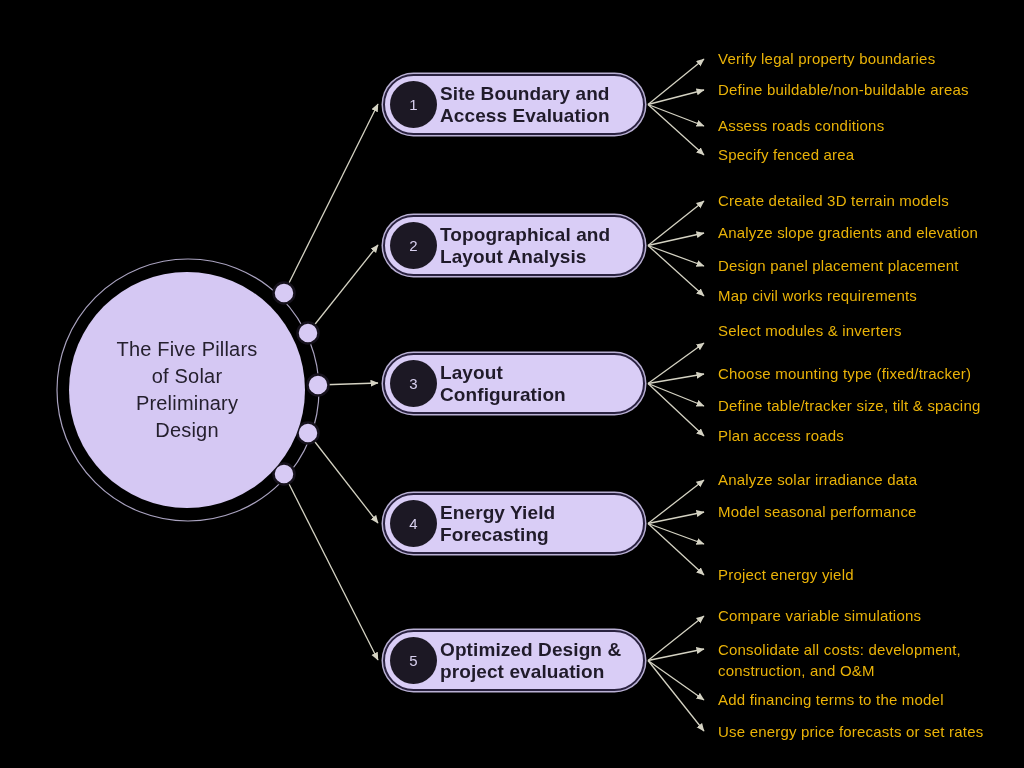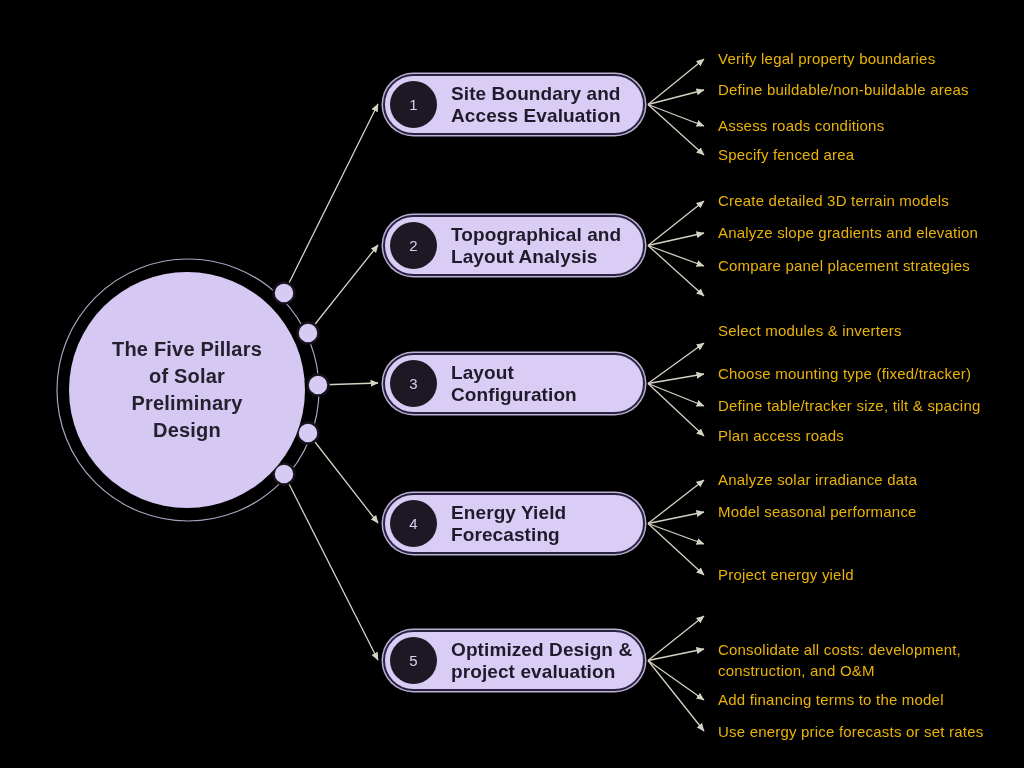--- a/index.html
+++ b/index.html
@@ -13,38 +13,38 @@
   #stage{position:absolute;inset:0;width:1024px;height:768px;}
   #connector-layer{position:absolute;left:0;top:0;}
   .link{stroke:#d5d3c3;stroke-width:1.3;fill:none;}
   .ring{stroke:rgba(213,204,240,0.8);stroke-width:1.2;fill:none;}
   .dot{fill:#d7caf4;stroke:#16121c;stroke-width:2.5;}
 
   .center-circle{
     position:absolute;left:69px;top:272px;width:236px;height:236px;
     border-radius:50%;background:#d5c8f3;
     display:flex;flex-direction:column;align-items:center;justify-content:center;
-    text-align:center;font-size:20px;font-weight:700;color:#25202e;line-height:27px;
+    text-align:center;font-size:20px;font-weight:400;color:#25202e;line-height:27px;
     letter-spacing:.2px;
   }
 
   .pill{
     position:absolute;left:383px;width:262px;height:61px;
     border-radius:32px;background:#d9cdf6;
     border:2px solid #2a2240;
     box-shadow:0 0 0 1.5px rgba(205,195,235,0.9);
     display:flex;align-items:center;box-sizing:border-box;
   }
   .pill .num{
     width:47px;height:47px;border-radius:50%;background:#1c1824;
     color:#d8d0ef;display:flex;align-items:center;justify-content:center;
     font-size:15px;font-weight:400;margin-left:5px;flex:none;
   }
   .pill .ptitle{
-    margin-left:14px;font-size:19px;font-weight:700;color:#201b2a;
+    margin-left:3px;font-size:19px;font-weight:700;color:#201b2a;
     line-height:22px;letter-spacing:.1px;width:188px;
   }
   .pill-1{top:74px;}  .pill-2{top:215px;} .pill-3{top:353px;}
   .pill-4{top:493px;} .pill-5{top:630px;}
 
   .leaf{
     position:absolute;left:718px;font-size:15px;line-height:20px;
     font-weight:500;color:#eab308;letter-spacing:.2px;white-space:nowrap;
   }
   .leaf.wrap{white-space:normal;width:268px;line-height:21px;}
@@ -129,28 +129,30 @@
     <div class="ptitle">Optimized Design &amp; project evaluation</div>
   </div>
 
   <div class="leaf" style="top:49px">Verify legal property boundaries</div>
   <div class="leaf" style="top:80px">Define buildable/non-buildable areas</div>
   <div class="leaf" style="top:116px">Assess roads conditions</div>
   <div class="leaf" style="top:145px">Specify fenced area</div>
 
   <div class="leaf" style="top:191px">Create detailed 3D terrain models</div>
   <div class="leaf" style="top:223px">Analyze slope gradients and elevation</div>
-  <div class="leaf" style="top:256px">Compare panel placement strategies</div>
+  <div class="leaf" style="top:256px">Design panel placement placement</div>
+  <div class="leaf" style="top:286px">Map civil works requirements</div>
 
   <div class="leaf" style="top:321px">Select modules &amp; inverters</div>
   <div class="leaf" style="top:364px">Choose mounting type (fixed/tracker)</div>
   <div class="leaf" style="top:396px">Define table/tracker size, tilt &amp; spacing</div>
   <div class="leaf" style="top:426px">Plan access roads</div>
 
   <div class="leaf" style="top:470px">Analyze solar irradiance data</div>
   <div class="leaf" style="top:502px">Model seasonal performance</div>
   <div class="leaf" style="top:565px">Project energy yield</div>
 
+  <div class="leaf" style="top:606px">Compare variable simulations</div>
   <div class="leaf wrap" style="top:639px">Consolidate all costs: development, construction, and O&amp;M</div>
   <div class="leaf" style="top:690px">Add financing terms to the model</div>
   <div class="leaf wrap" style="top:721px">Use energy price forecasts or set rates</div>
 
 </div>
 
 </body></html>

